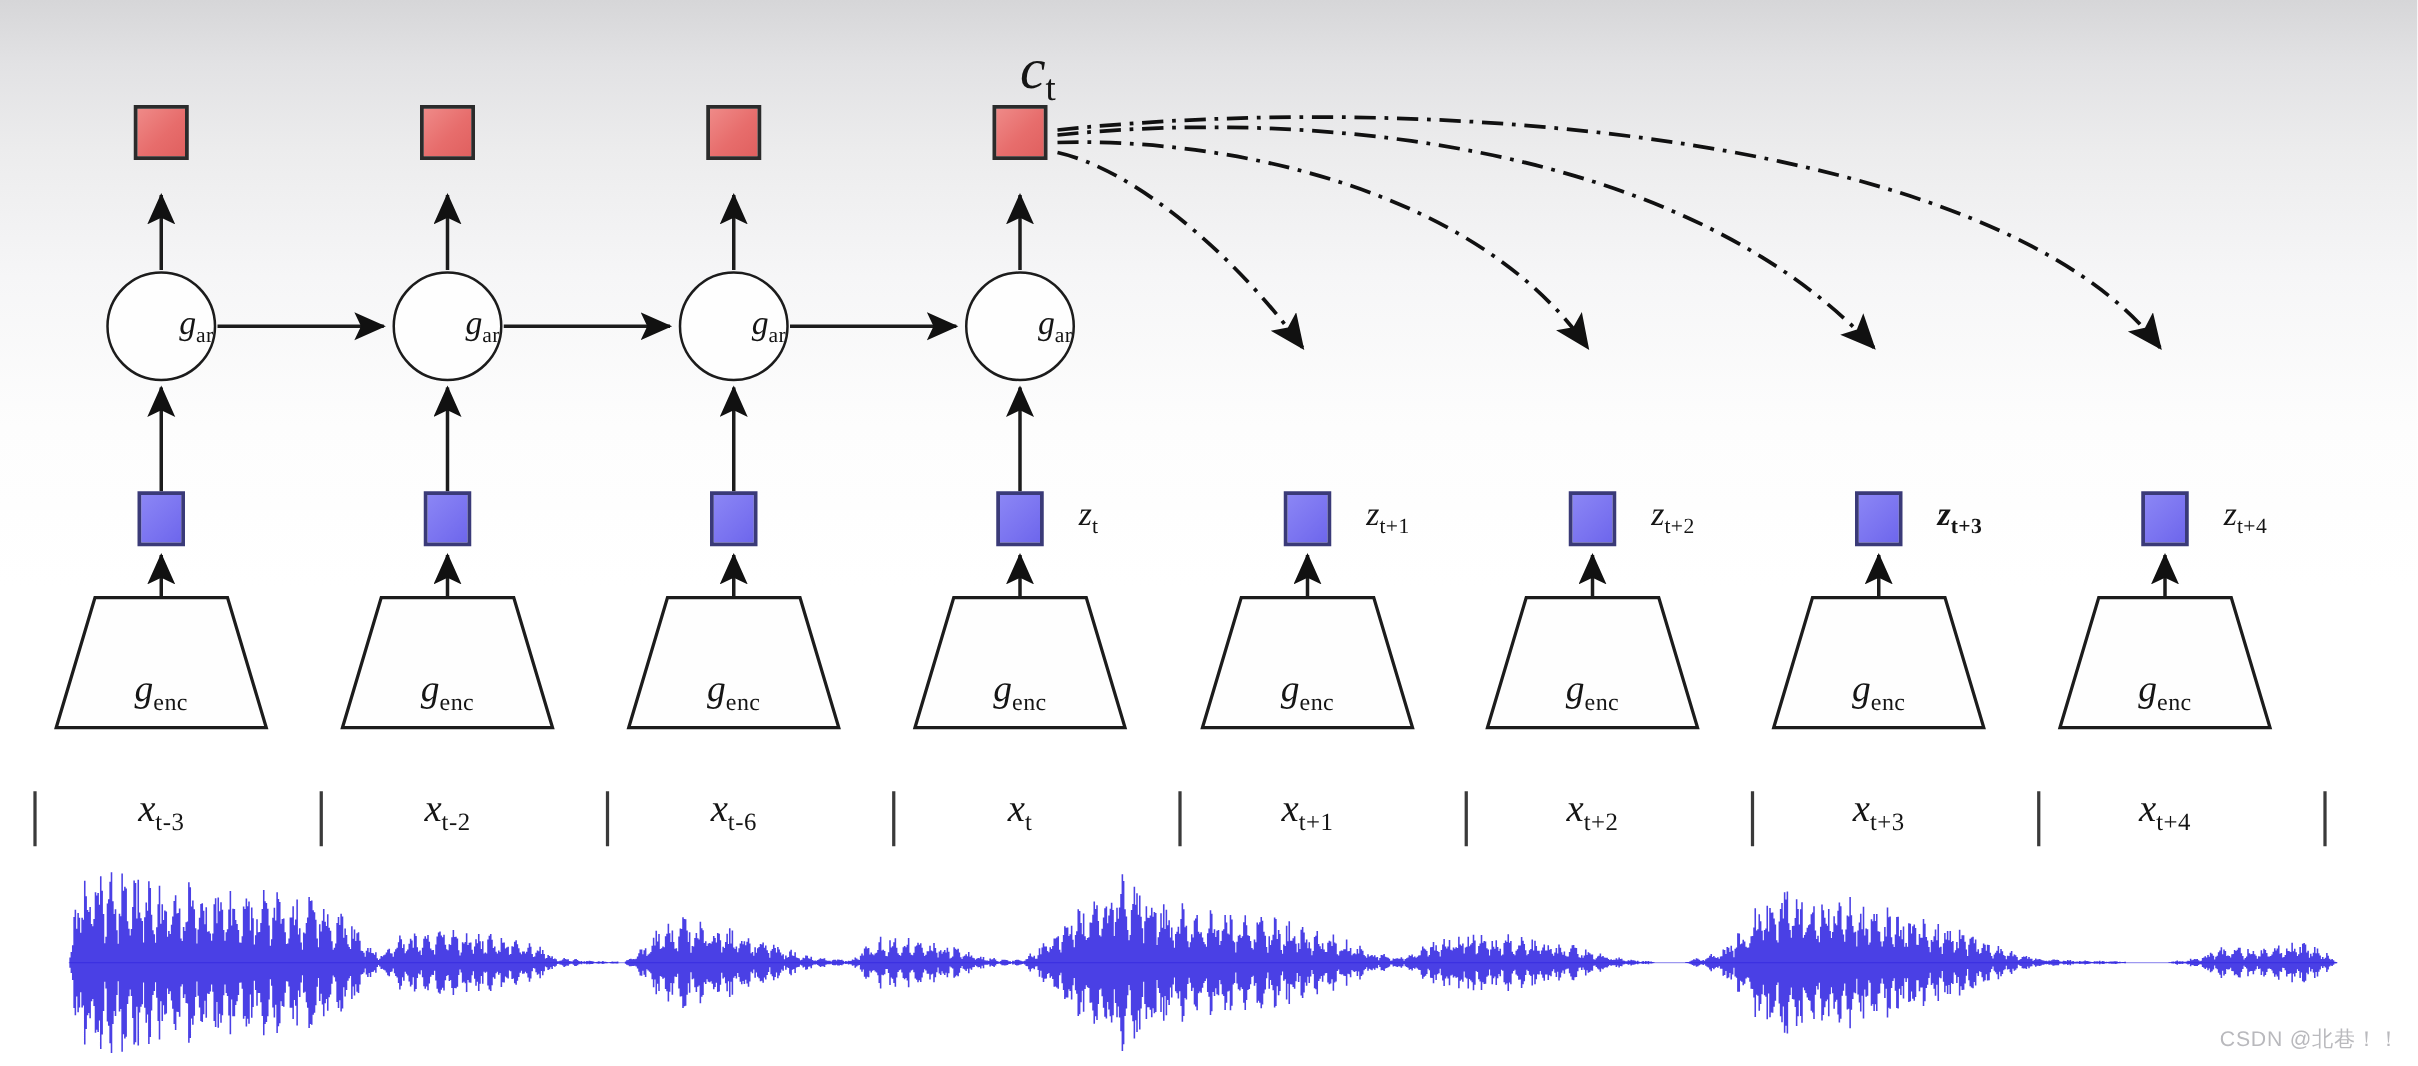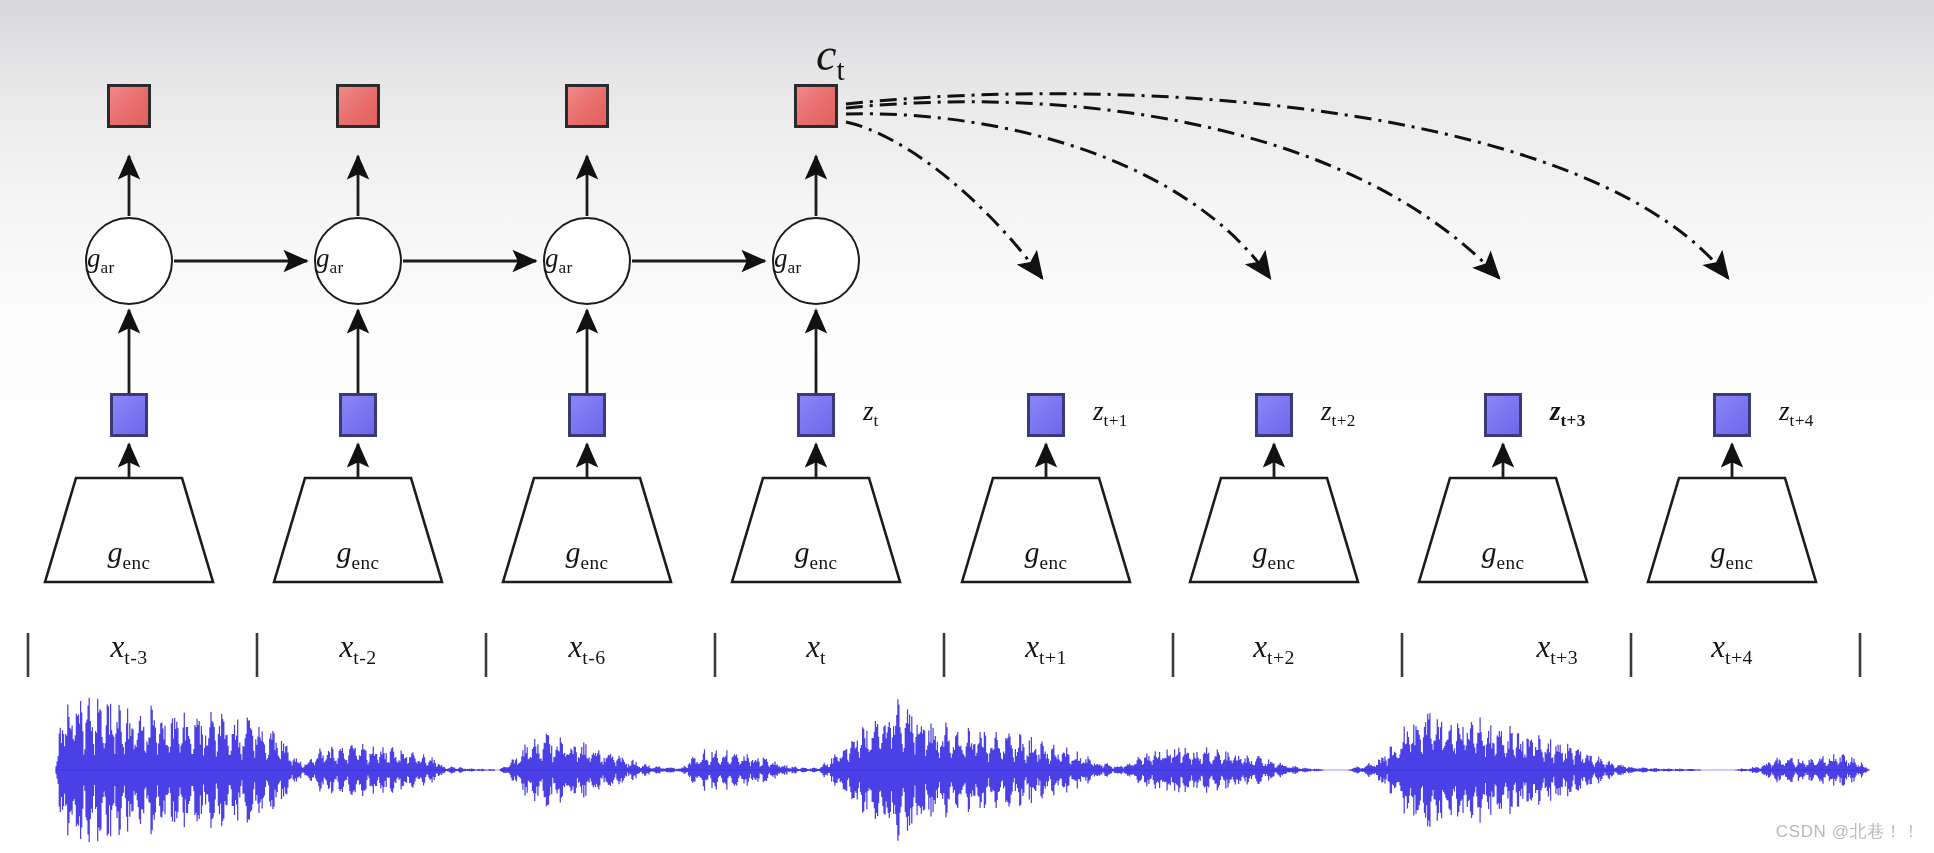--- a/index.html
+++ b/index.html
@@ -39,21 +39,21 @@
     background: linear-gradient(135deg, #8b86f5 0%, #7a73f0 60%, #6d66ec 100%);
   }
   
   .circ {
     width: 88px; height: 88px;
     border: 2.5px solid #1c1c1c;
     border-radius: 50%;
     background: #fefefe;
     display: flex;
     align-items: center;
-    justify-content: flex-start;
+    justify-content: flex-end;
   }
   .mathlbl {
     font-style: italic;
     color: #151515;
     white-space: nowrap;
     line-height: 1;
   }
   .mathlbl sub {
     font-style: normal;
     font-size: 0.64em;
@@ -252,18 +252,18 @@
   <div class="trap" style="left:1646px; top:497px;">
     <span class="mathlbl"><span>g</span><sub>enc</sub></span>
   </div>
 
   <div class="xlabel mathlbl" style="left:54px;   top:631px; width:150px;"><span>x</span><sub>t-3</sub></div>
   <div class="xlabel mathlbl" style="left:283px;  top:631px; width:150px;"><span>x</span><sub>t-2</sub></div>
   <div class="xlabel mathlbl" style="left:512px;  top:631px; width:150px;"><span>x</span><sub>t-6</sub></div>
   <div class="xlabel mathlbl" style="left:741px;  top:631px; width:150px;"><span>x</span><sub>t</sub></div>
   <div class="xlabel mathlbl" style="left:971px;  top:631px; width:150px;"><span>x</span><sub>t+1</sub></div>
   <div class="xlabel mathlbl" style="left:1199px; top:631px; width:150px;"><span>x</span><sub>t+2</sub></div>
-  <div class="xlabel mathlbl" style="left:1428px; top:631px; width:150px;text-align:right;"><span>x</span><sub>t+3</sub></div>
+  <div class="xlabel mathlbl" style="left:1428px; top:631px; width:150px;"><span>x</span><sub>t+3</sub></div>
   <div class="xlabel mathlbl" style="left:1657px; top:631px; width:150px;"><span>x</span><sub>t+4</sub></div>
 
   <div id="watermark">CSDN @北巷！！</div>
 
 </div>
 
 </body></html>

